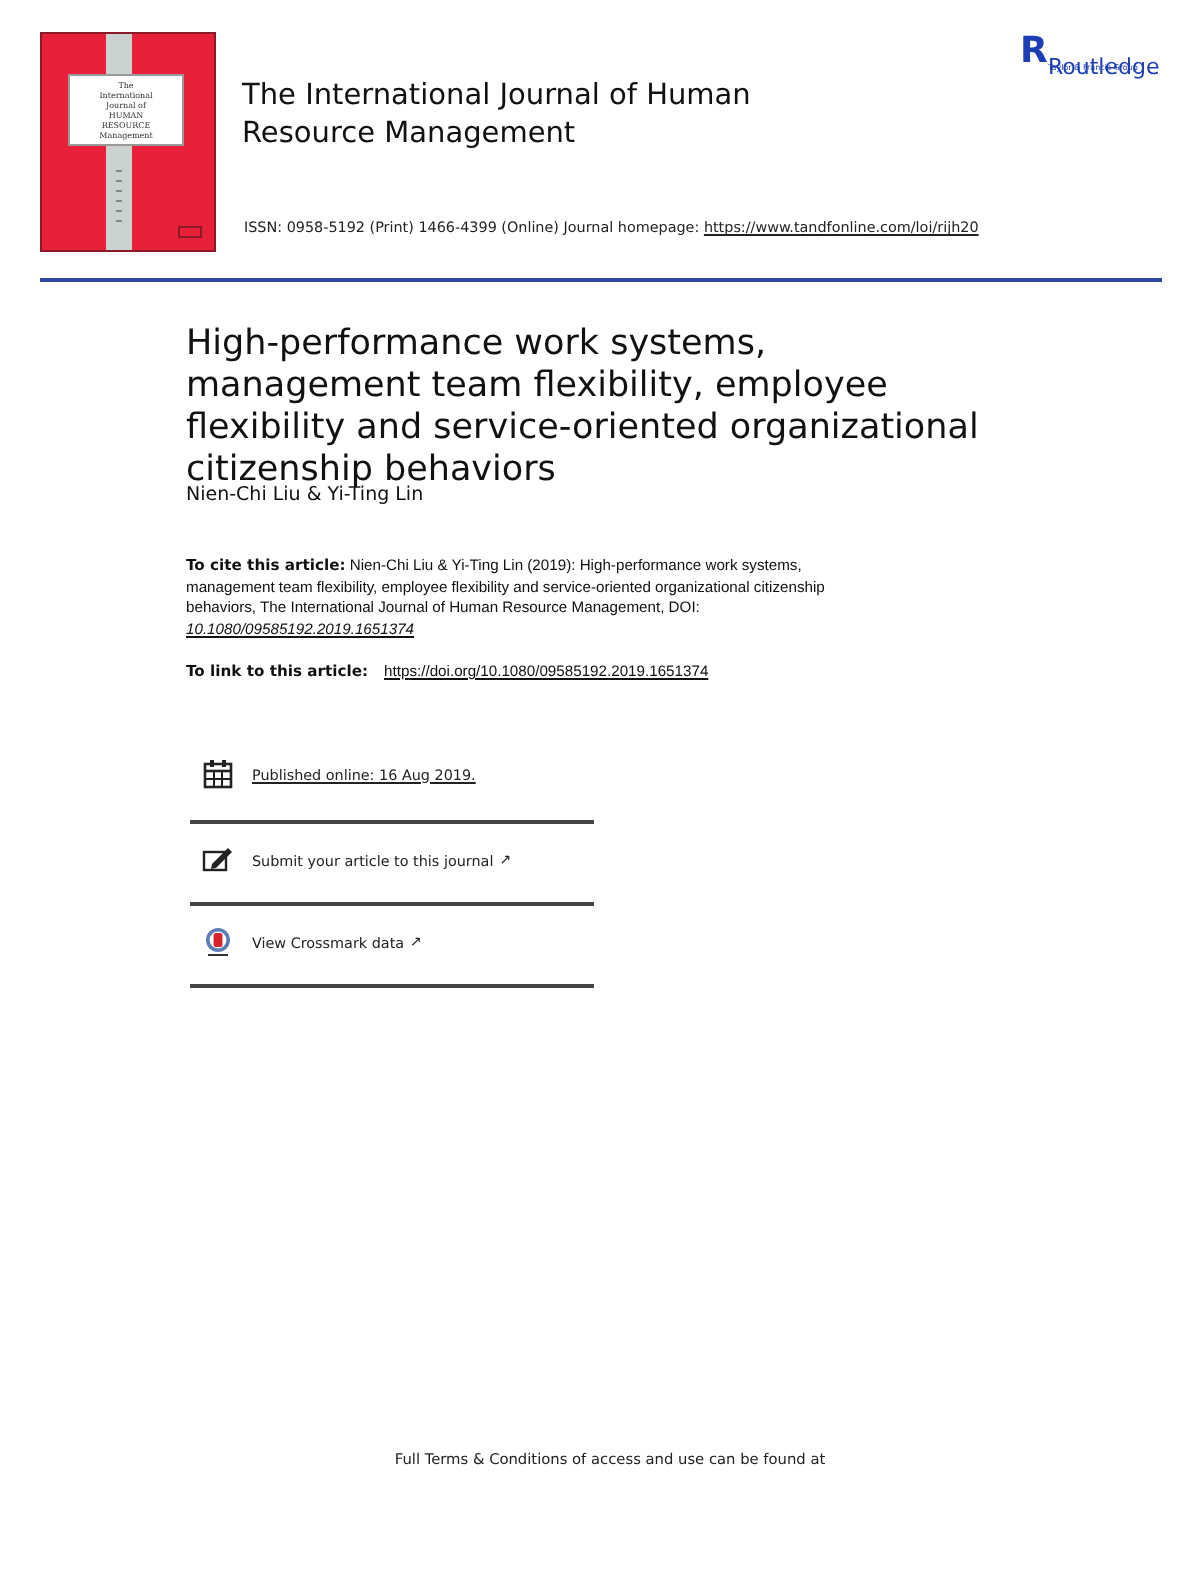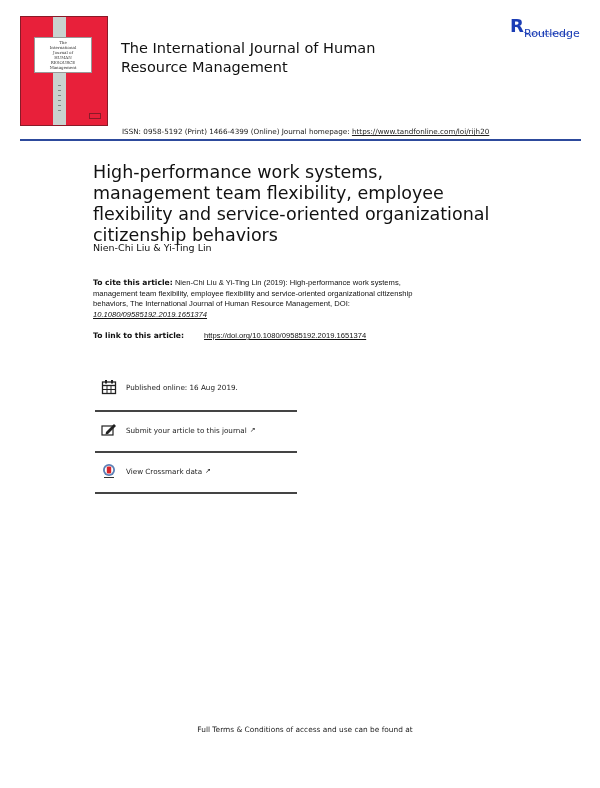--- a/index.html
+++ b/index.html
@@ -14,33 +14,33 @@
   .cover .dots { position:absolute; left:37px; top:64px; width:3px; height:34px; background:repeating-linear-gradient(#c9d2cf 0 4px, #7d8a86 4px 5px); }
 
   .journal-title { left:121px; top:39px; width:320px; font-size:14.5px; line-height:19px; color:#111; }
 
   
   .logo { left:510px; top:16px; width:86px; height:24px; }
   .logo .mark { position:absolute; left:0; top:0; font-weight:bold; font-size:18px; color:#1b3db5; line-height:20px; }
   .logo .name { position:absolute; left:14px; top:11px; font-size:11px; color:#1b3db5; }
   .logo .sub { position:absolute; left:14px; top:15px; font-size:4px; color:#1b3db5; }
 
-  .issn { left:122px; top:127px; font-size:7.2px; color:#222; white-space:nowrap; }
+  .issn { left:122px; top:109px; font-size:7.2px; color:#222; white-space:nowrap; }
   .issn a { color:#222; text-decoration:underline; }
   .blue-rule { left:20px; top:139px; width:561px; height:2px; background:#2d4a9c; }
 
   .article-title { left:93px; top:162px; width:410px; font-size:17.5px; line-height:21px; color:#111; }
   .authors { left:93px; top:242px; font-size:9.5px; color:#111; }
 
   .cite { left:93px; top:278px; width:335px; font-family:"Liberation Sans", sans-serif; font-size:7.6px; line-height:10.5px; color:#111; }
   .cite b { font-family:"DejaVu Sans", sans-serif; font-weight:bold; font-size:7.6px; }
   .cite .doi { text-decoration:underline;font-style:italic; }
   .link { left:93px; top:331px; font-size:7.6px; color:#111; white-space:nowrap; }
   .link b { font-weight:bold; }
-  .link a { color:#111; text-decoration:underline; font-family:"Liberation Sans", sans-serif; margin-left:20px; }
+  .link a { color:#111; text-decoration:underline; font-family:"Liberation Sans", sans-serif; margin-left:8px; }
 
   .row-line { left:95px; width:202px; height:2px; background:#444; }
   .row { left:100px; height:20px; display:flex; align-items:center; font-size:7.2px; color:#222; }
   .row .ic { width:18px; height:18px; margin-right:8px; display:flex; align-items:center; justify-content:center; }
   .ext { font-size:7px; margin-left:3px; }
 
   .footer { left:100px; top:724px; width:410px; text-align:center; font-size:7.4px; line-height:11px; color:#222; }
 </style>
 </head>
 <body>
@@ -76,21 +76,21 @@
 <div class="abs authors">Nien-Chi Liu &amp; Yi-Ting Lin</div>
 
 <div class="abs cite">
   <b>To cite this article:</b><span> Nien-Chi Liu &amp; Yi-Ting Lin (2019): High-performance work systems, management team flexibility, employee flexibility and service-oriented organizational citizenship behaviors, The International Journal of Human Resource Management, DOI: </span><span class="doi">10.1080/09585192.2019.1651374</span>
 </div>
 
 <div class="abs link">
   <b>To link to this article:</b><a>https://doi.org/10.1080/09585192.2019.1651374</a>
 </div>
 
-<div class="abs row" style="top:377px;">
+<div class="abs row" style="top:377px;text-decoration:underline;">
   <span class="ic">
     <svg width="16" height="16" viewBox="0 0 16 16">
         <rect x="1.5" y="3" width="13" height="11.5" fill="none" stroke="#222" stroke-width="1.3"></rect>
         <line x1="1.5" y1="6.5" x2="14.5" y2="6.5" stroke="#222" stroke-width="1.3"></line>
         <line x1="6" y1="6.5" x2="6" y2="14.5" stroke="#222"></line>
         <line x1="10" y1="6.5" x2="10" y2="14.5" stroke="#222"></line>
         <line x1="1.5" y1="10.5" x2="14.5" y2="10.5" stroke="#222"></line>
         <rect x="4" y="1" width="2" height="3.5" fill="#222"></rect>
         <rect x="10" y="1" width="2" height="3.5" fill="#222"></rect>
       </svg>

